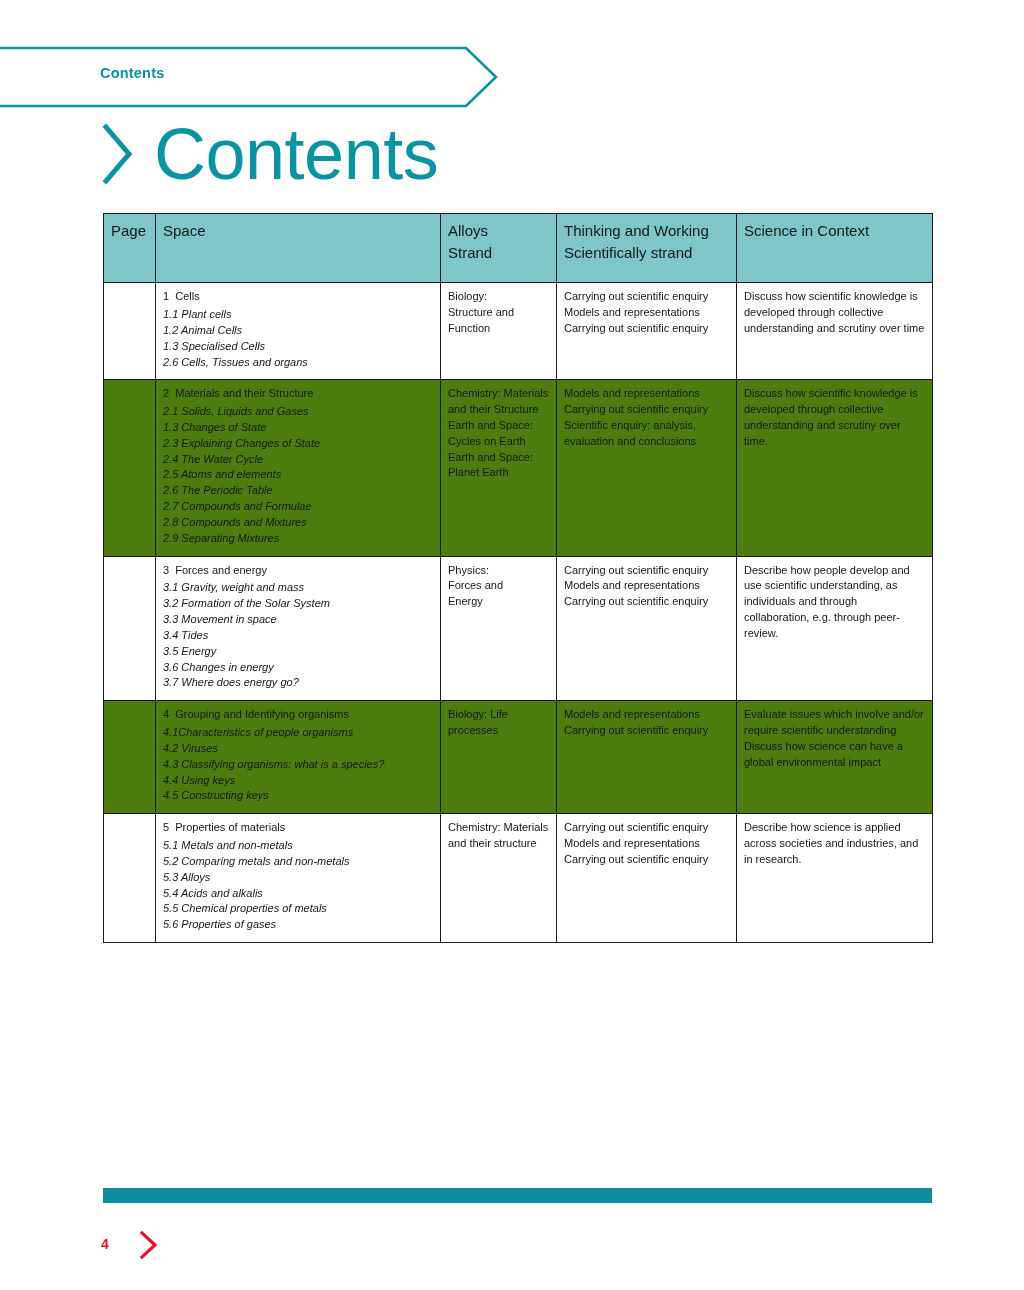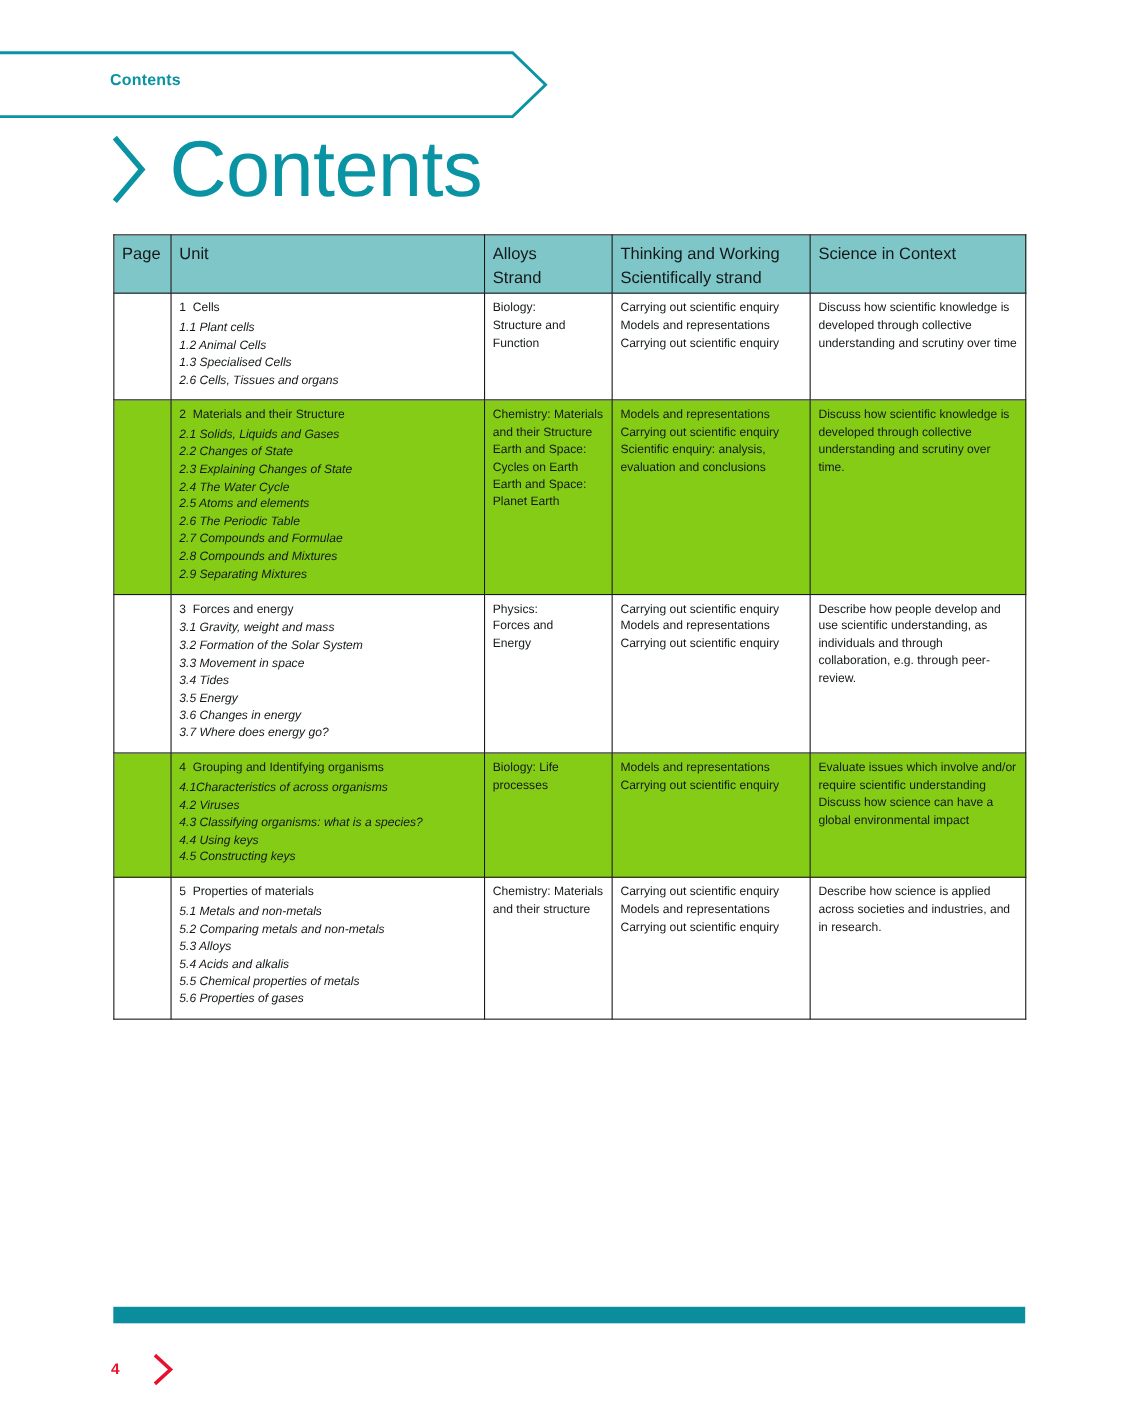--- a/index.html
+++ b/index.html
@@ -80,30 +80,30 @@
     padding: 6px 7px 9px 7px;
     font-size: 11px;
     line-height: 1.44;
     color: #14181a;
   }
   .toc-table thead th {
     background: #7ec6c8;
     font-weight: normal;
     text-align: left;
     padding-top: 6px;
-    padding-bottom: 3px;
+    padding-bottom: 19px;
     font-size: 15px;
   }
   .col-page   { width: 52px; }
   .col-unit   { width: 285px; }
   .col-strand { width: 116px; }
   .col-twss   { width: 180px; }
   .col-context{ width: 196px; }
 
-  tr.alt > td { background: #84cc16; }
+  tr.alt > td { background: #4d7c0f; }
 
   .unit-head {
     margin: 0 0 2px 0;
     white-space: pre;
   }
   .unit-sub {
     margin: 0;
     font-style: italic;
   }
   .stack-line { margin: 0; }
@@ -157,21 +157,21 @@
     <col class="col-strand">
     <col class="col-twss">
     <col class="col-context">
   </colgroup>
   <thead>
     <tr>
       <th>
           <div class="stack-line">Page</div>
         </th>
       <th>
-          <div class="stack-line">Unit</div>
+          <div class="stack-line">Space</div>
         </th>
       <th>
           <div class="stack-line">Alloys</div>
           <div class="stack-line">Strand</div>
         </th>
       <th>
           <div class="stack-line">Thinking and Working</div>
           <div class="stack-line">Scientifically strand</div>
         </th>
       <th>
@@ -201,21 +201,21 @@
         </td>
         <td>
           <p class="stack-line">Discuss how scientific knowledge is developed through collective understanding and scrutiny over time</p>
         </td>
       </tr>
       <tr class="alt">
         <td></td>
         <td>
           <p class="unit-head">2  Materials and their Structure</p>
           <p class="unit-sub">2.1 Solids, Liquids and Gases</p>
-          <p class="unit-sub">2.2 Changes of State</p>
+          <p class="unit-sub">1.3 Changes of State</p>
           <p class="unit-sub">2.3 Explaining Changes of State</p>
           <p class="unit-sub">2.4 The Water Cycle</p>
           <p class="unit-sub">2.5 Atoms and elements</p>
           <p class="unit-sub">2.6 The Periodic Table</p>
           <p class="unit-sub">2.7 Compounds and Formulae</p>
           <p class="unit-sub">2.8 Compounds and Mixtures</p>
           <p class="unit-sub">2.9 Separating Mixtures</p>
         </td>
         <td>
           <p class="stack-line">Chemistry: Materials and their Structure</p>
@@ -254,21 +254,21 @@
           <p class="stack-line">Carrying out scientific enquiry</p>
         </td>
         <td>
           <p class="stack-line">Describe how people develop and use scientific understanding, as individuals and through collaboration, e.g. through peer-review.</p>
         </td>
       </tr>
       <tr class="alt">
         <td></td>
         <td>
           <p class="unit-head">4  Grouping and Identifying organisms</p>
-          <p class="unit-sub">4.1Characteristics of across organisms</p>
+          <p class="unit-sub">4.1Characteristics of people organisms</p>
           <p class="unit-sub">4.2 Viruses</p>
           <p class="unit-sub">4.3 Classifying organisms: what is a species?</p>
           <p class="unit-sub">4.4 Using keys</p>
           <p class="unit-sub">4.5 Constructing keys</p>
         </td>
         <td>
           <p class="stack-line">Biology: Life processes</p>
         </td>
         <td>
           <p class="stack-line">Models and representations</p>

